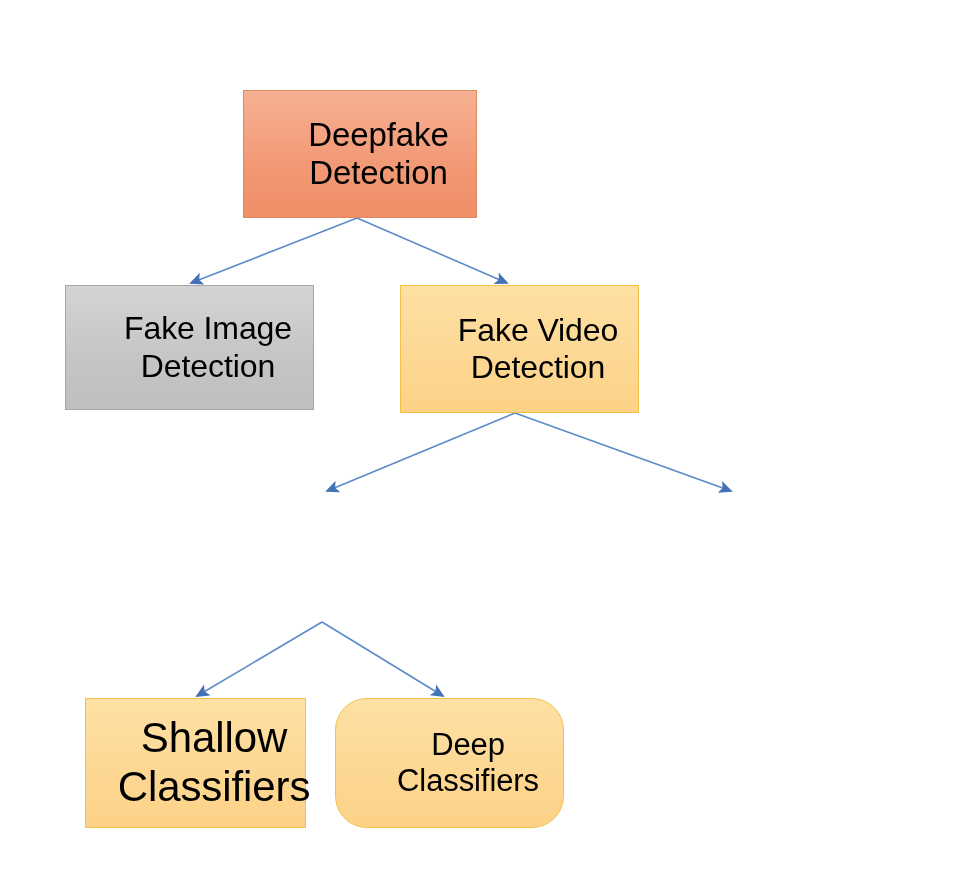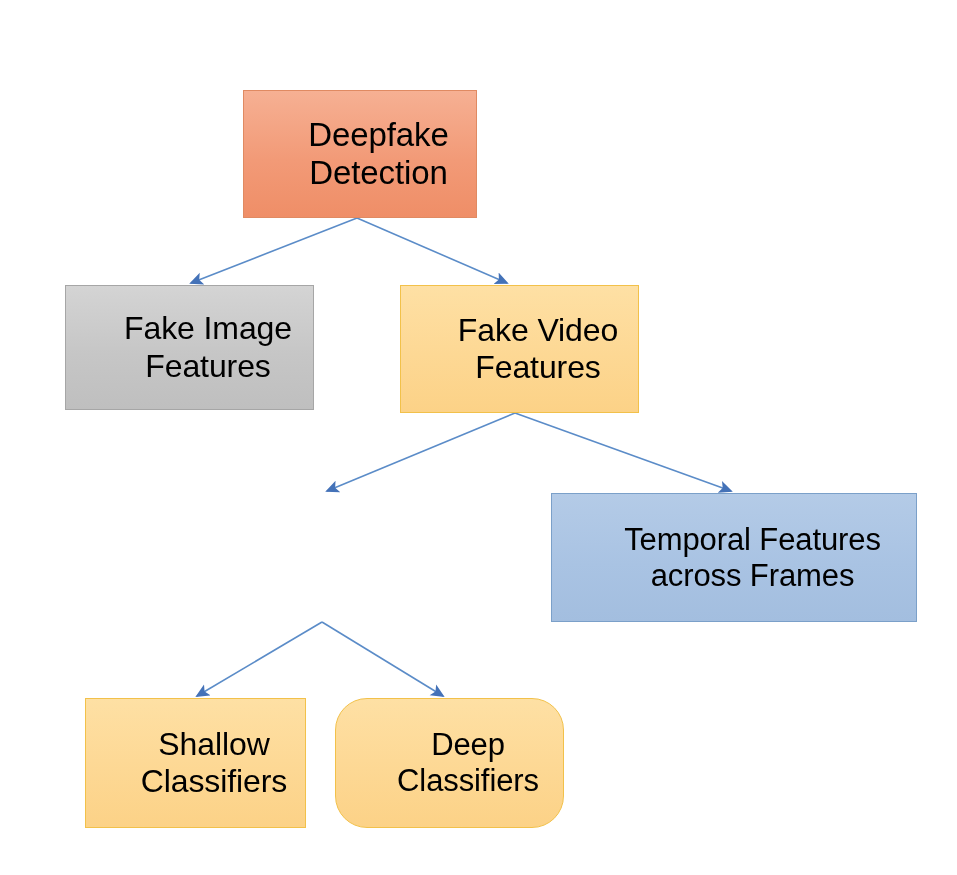--- a/index.html
+++ b/index.html
@@ -86,35 +86,31 @@
     <line x1="322" y1="622" x2="443" y2="696" stroke="#5b8cc8" stroke-width="1.6" marker-end="url(#arrowhead)"></line>
   </svg>
 
   <div class="node theme-orange" style="left:243px; top:90px; width:234px; height:128px; font-size:33px;">
     <span class="node-label">Deepfake
 Detection</span>
   </div>
 
   <div class="node theme-gray" style="left:65px; top:285px; width:249px; height:125px; font-size:32px;">
     <span class="node-label">Fake Image
-Features</span>
+Detection</span>
   </div>
 
   <div class="node theme-yellow" style="left:400px; top:285px; width:239px; height:128px; font-size:32px;">
     <span class="node-label">Fake Video
-Features</span>
+Detection</span>
   </div>
 
 
-  <div class="node theme-blue" style="left:551px; top:493px; width:366px; height:129px; font-size:31px;">
-    <span class="node-label">Temporal Features
-across Frames</span>
-  </div>
 
-  <div class="node theme-yellow" style="left:85px; top:698px; width:221px; height:130px; font-size:32px;">
+  <div class="node theme-yellow" style="left:85px; top:698px; width:221px; height:130px; font-size:42px;">
     <span class="node-label">Shallow
 Classifiers</span>
   </div>
 
   <div class="node theme-yellow" style="left:335px; top:698px; width:229px; height:130px; font-size:31px;border-radius:32px;">
     <span class="node-label">Deep
 Classifiers</span>
   </div>
 
 </div>

